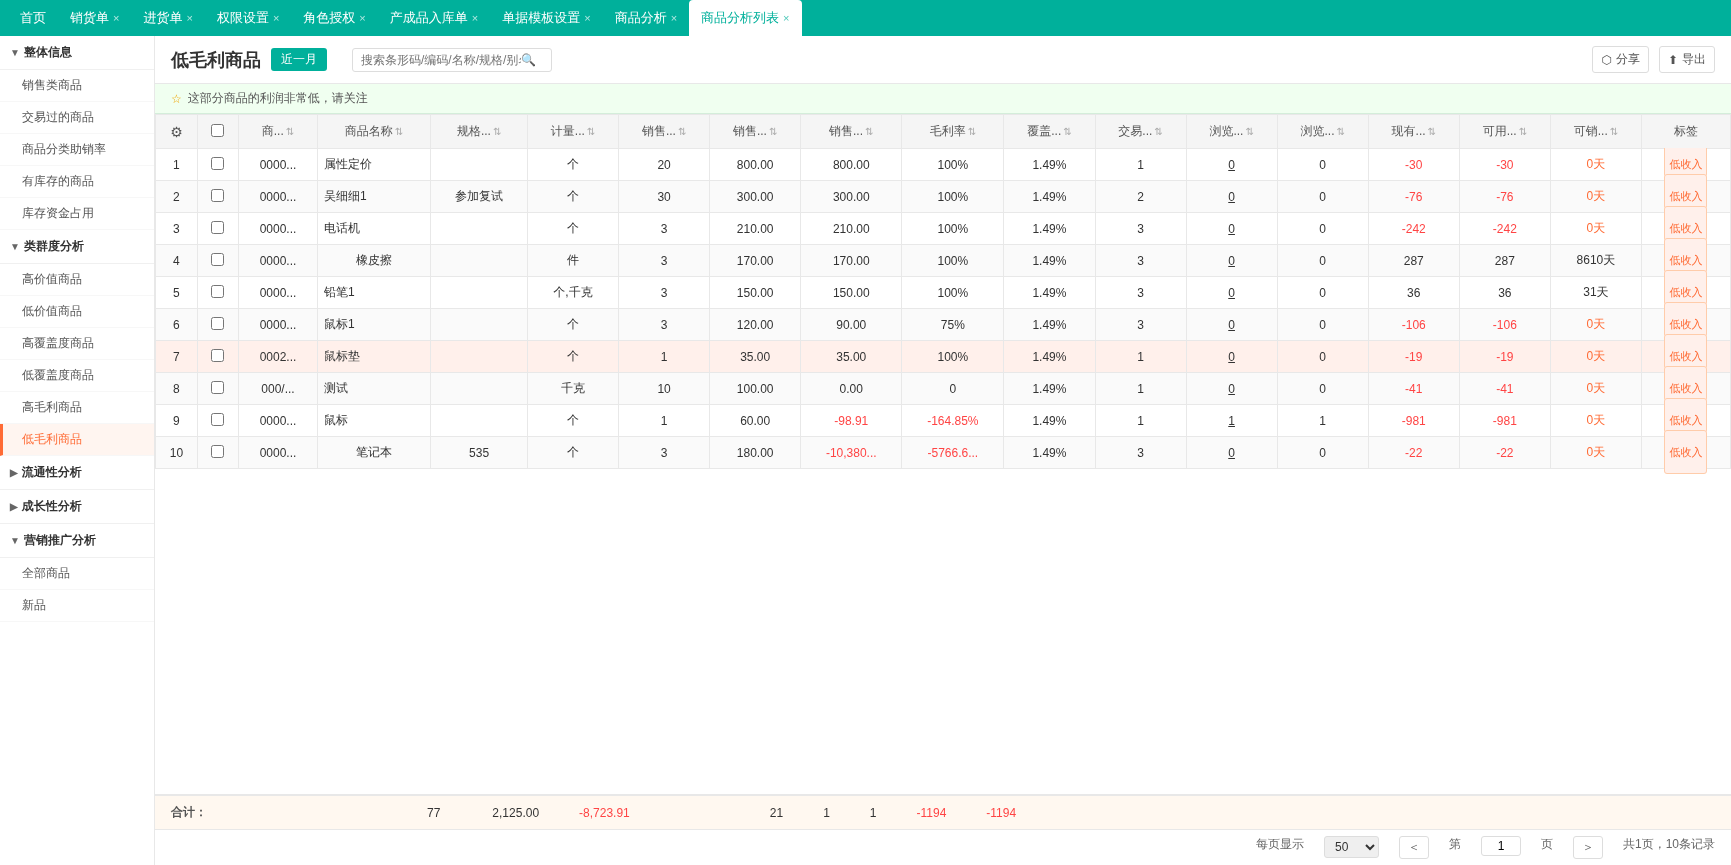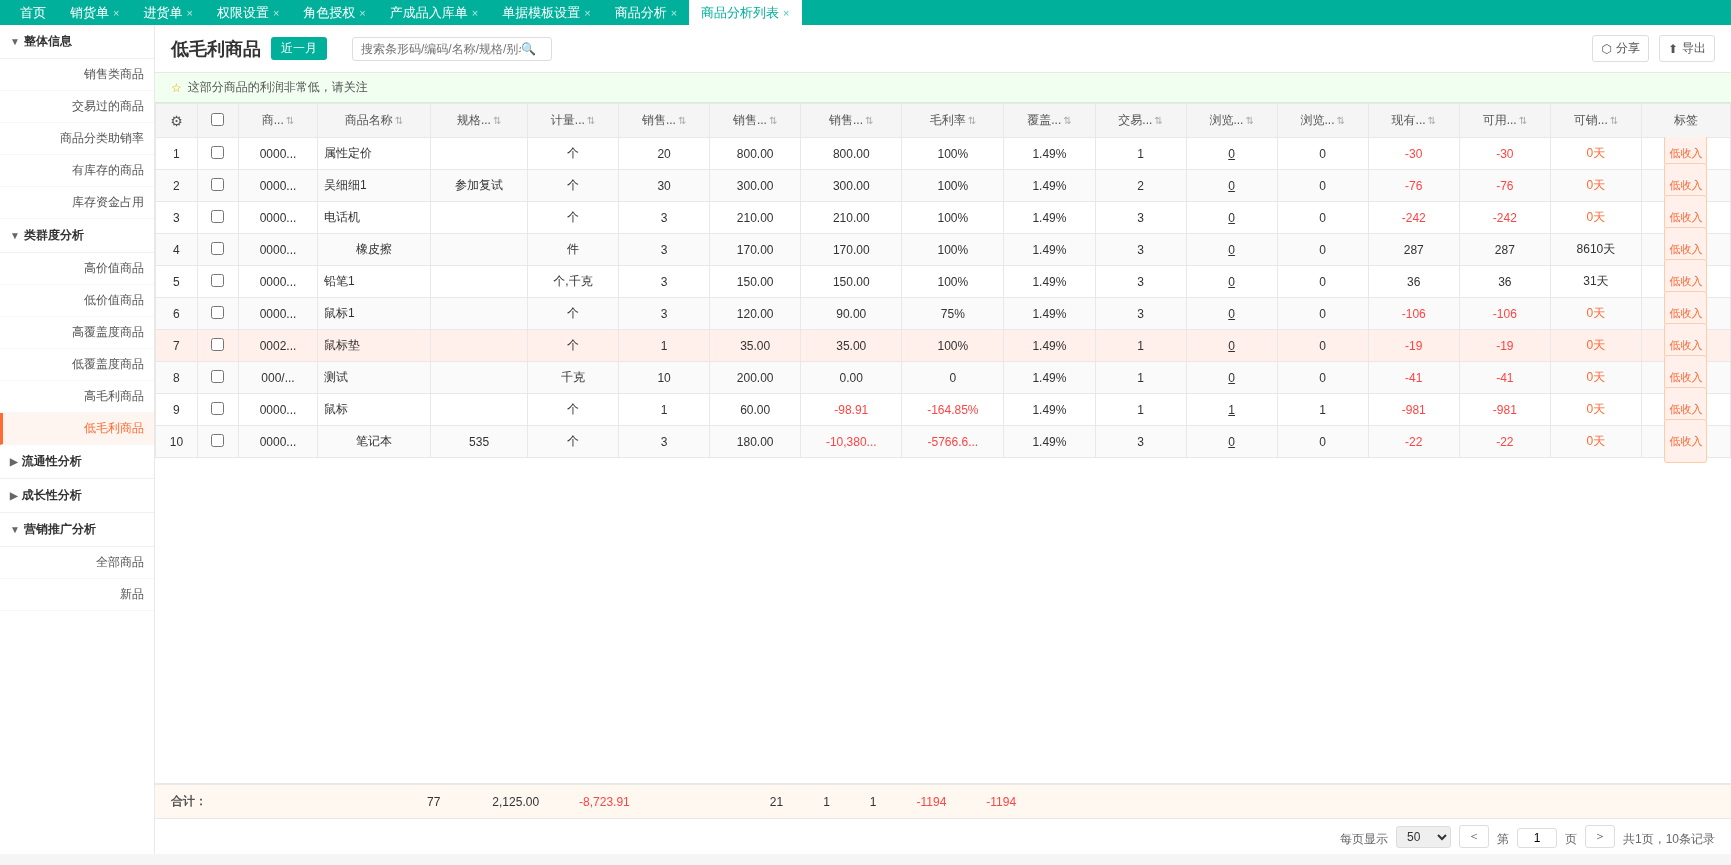--- a/index.html
+++ b/index.html
@@ -3,21 +3,21 @@
   <meta charset="utf-8">
   <style>
     * { box-sizing: border-box; margin: 0; padding: 0; font-family: 'Microsoft YaHei', sans-serif; font-size: 12px; }
     body { background: #f5f5f5; color: #333; }
 
     
     .top-nav {
       background: #00b09b;
       display: flex;
       align-items: center;
-      height: 25px;
+      height: 36px;
       padding: 0 8px;
     }
     .top-nav .nav-item {
       color: #fff;
       padding: 0 12px;
       height: 36px;
       display: flex;
       align-items: center;
       cursor: pointer;
       white-space: nowrap;
@@ -48,21 +48,20 @@
       font-weight: bold;
       cursor: pointer;
       border-bottom: 1px solid #f0f0f0;
     }
     .sidebar-group-header .arrow { margin-right: 4px; font-size: 10px; color: #666; }
     .sidebar-item {
       padding: 7px 10px 7px 22px;
       color: #555;
       cursor: pointer;
       border-bottom: 1px solid #f7f7f7;
-      text-align: right;
     }
     .sidebar-item.active { background: #fff5f0; color: #ff6b35; border-left: 3px solid #ff6b35; padding-left: 19px; }
 
     
     .content {
       flex: 1;
       display: flex;
       flex-direction: column;
       overflow: hidden;
       background: #fff;
@@ -196,26 +195,26 @@
       align-items: center;
       gap: 20px;
       position: sticky;
       bottom: 0;
     }
     .total-label { font-weight: bold; color: #555; }
 
     
     .pagination {
       display: flex;
-      align-items: flex-end;
+      align-items: flex-start;
       justify-content: flex-end;
       padding: 6px 16px;
       border-top: 1px solid #e8e8e8;
       background: #fff;
-      gap: 8px;
+      gap: 20px;
     }
     .pagination-label { color: #666; }
     .pagination-select {
       border: 1px solid #ddd;
       border-radius: 3px;
       padding: 2px 6px;
       color: #333;
     }
     .pagination-btn {
       border: 1px solid #ddd;
@@ -464,21 +463,21 @@
               <td><span class="tag-low-income">低收入</span></td>
             </tr>
             <tr>
               <td>8</td>
               <td><input type="checkbox" style=""></td>
               <td>000/...</td>
               <td style="text-align: left;">测试</td>
               <td></td>
               <td>千克</td>
               <td>10</td>
-              <td>200.00</td>
+              <td>100.00</td>
               <td>0.00</td>
               <td>0</td>
               <td>1.49%</td>
               <td>1</td>
               <td><span class="text-link">0</span></td>
               <td>0</td>
               <td class="text-red">-41</td>
               <td class="text-red">-41</td>
               <td class="text-orange">0天</td>
               <td><span class="tag-low-income">低收入</span></td>

